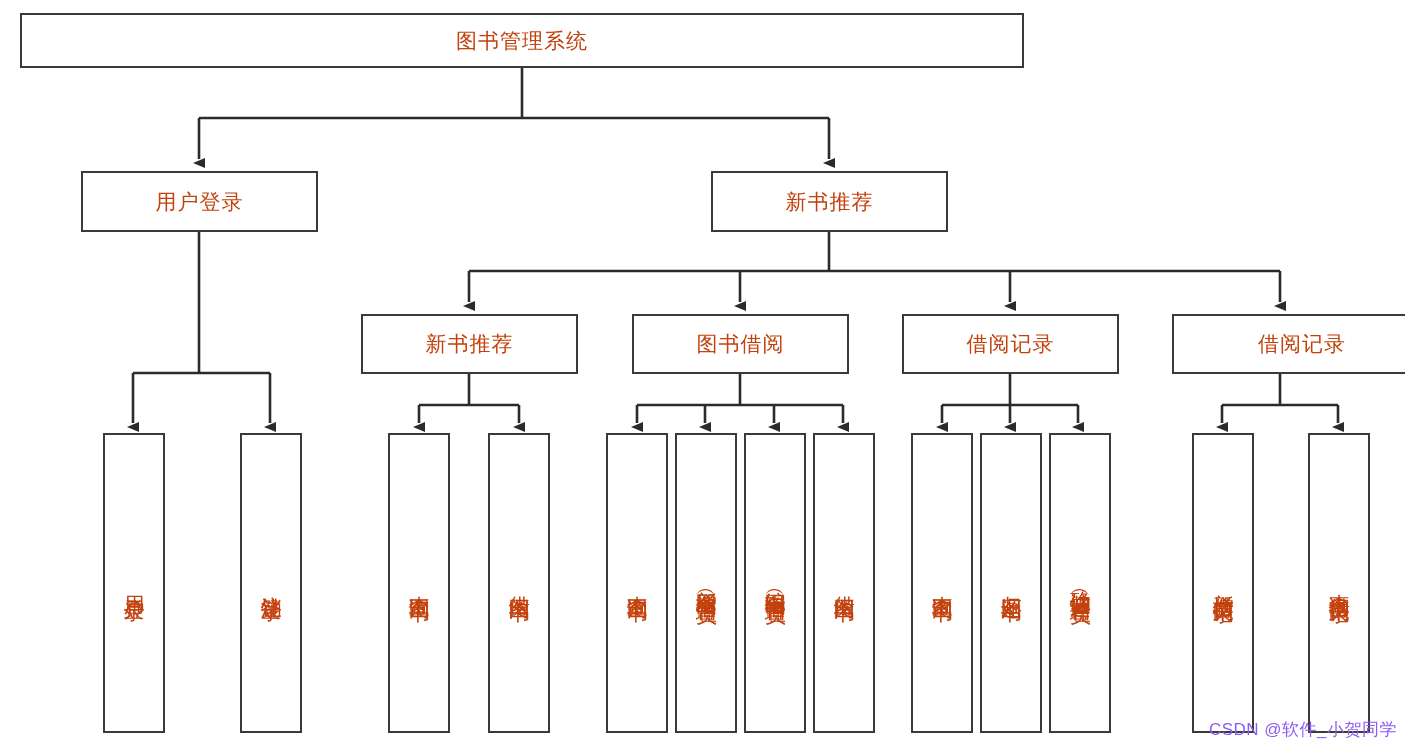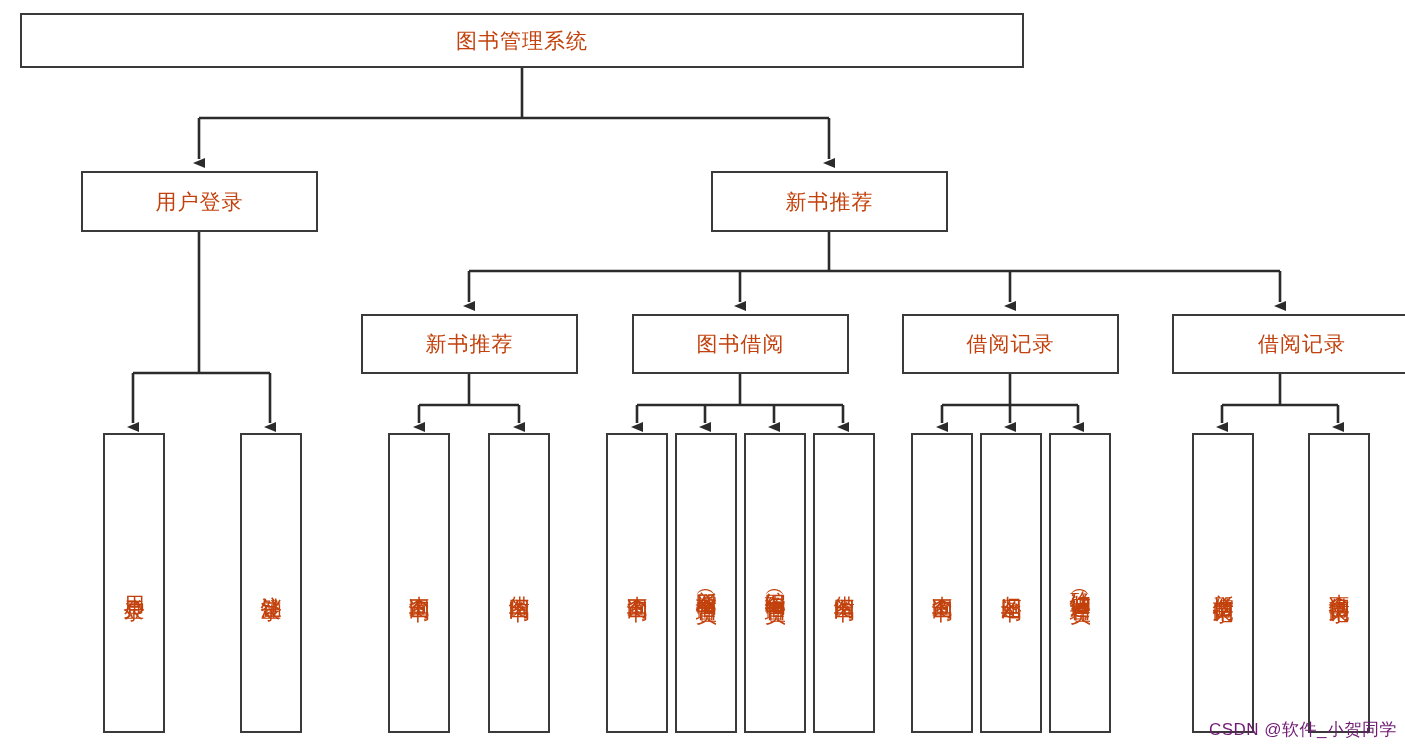--- a/index.html
+++ b/index.html
@@ -53,21 +53,21 @@
     writing-mode: vertical-rl;
     text-orientation: upright;
     display: block;
     white-space: nowrap;
   }
   .watermark {
     position: absolute;
     right: 8px;
     bottom: 6px;
     font-size: 17px;
-    color: #701a75;
+    color: #8b5cf6;
     letter-spacing: 0.5px;
     white-space: nowrap;
   }
 </style>
 </head>
 <body>
 
 <div id="canvas">
 
   <svg class="wires" viewBox="0 0 1405 747" xmlns="http://www.w3.org/2000/svg">

